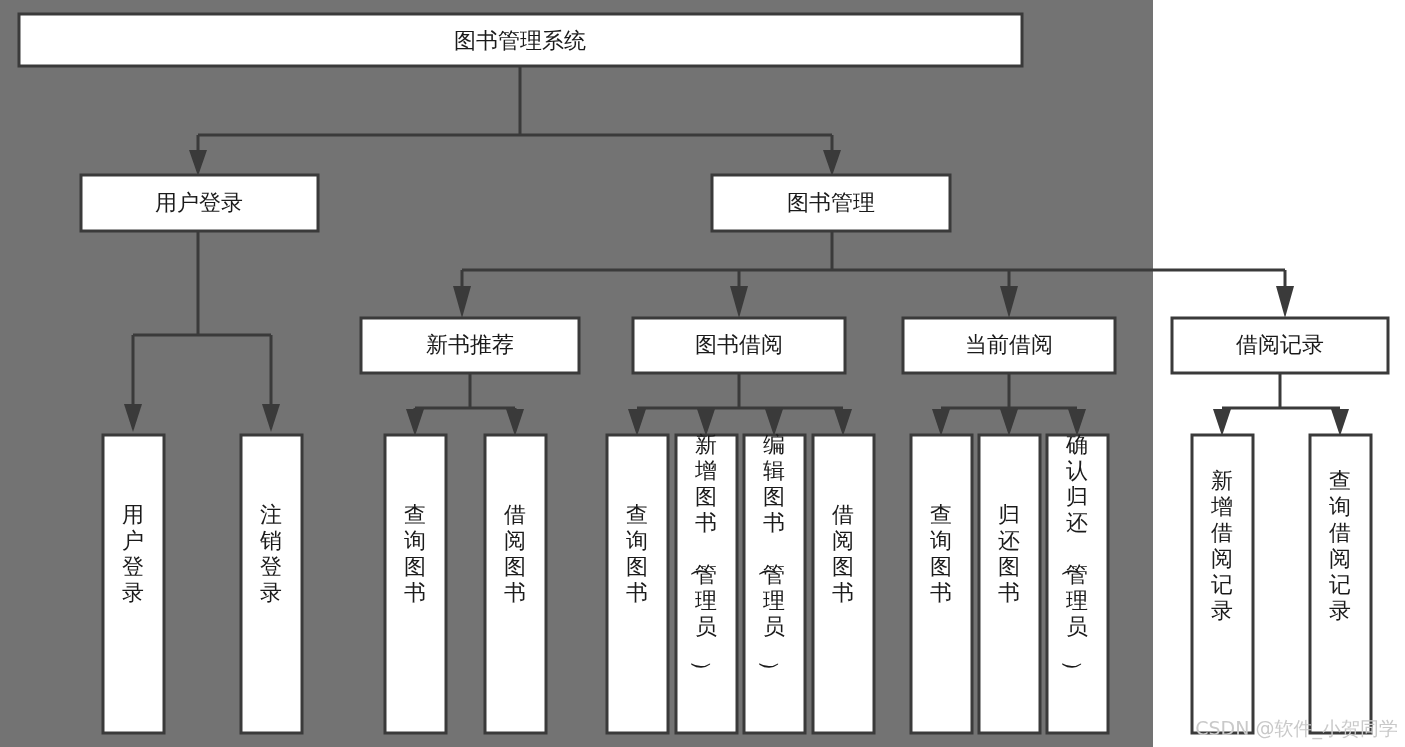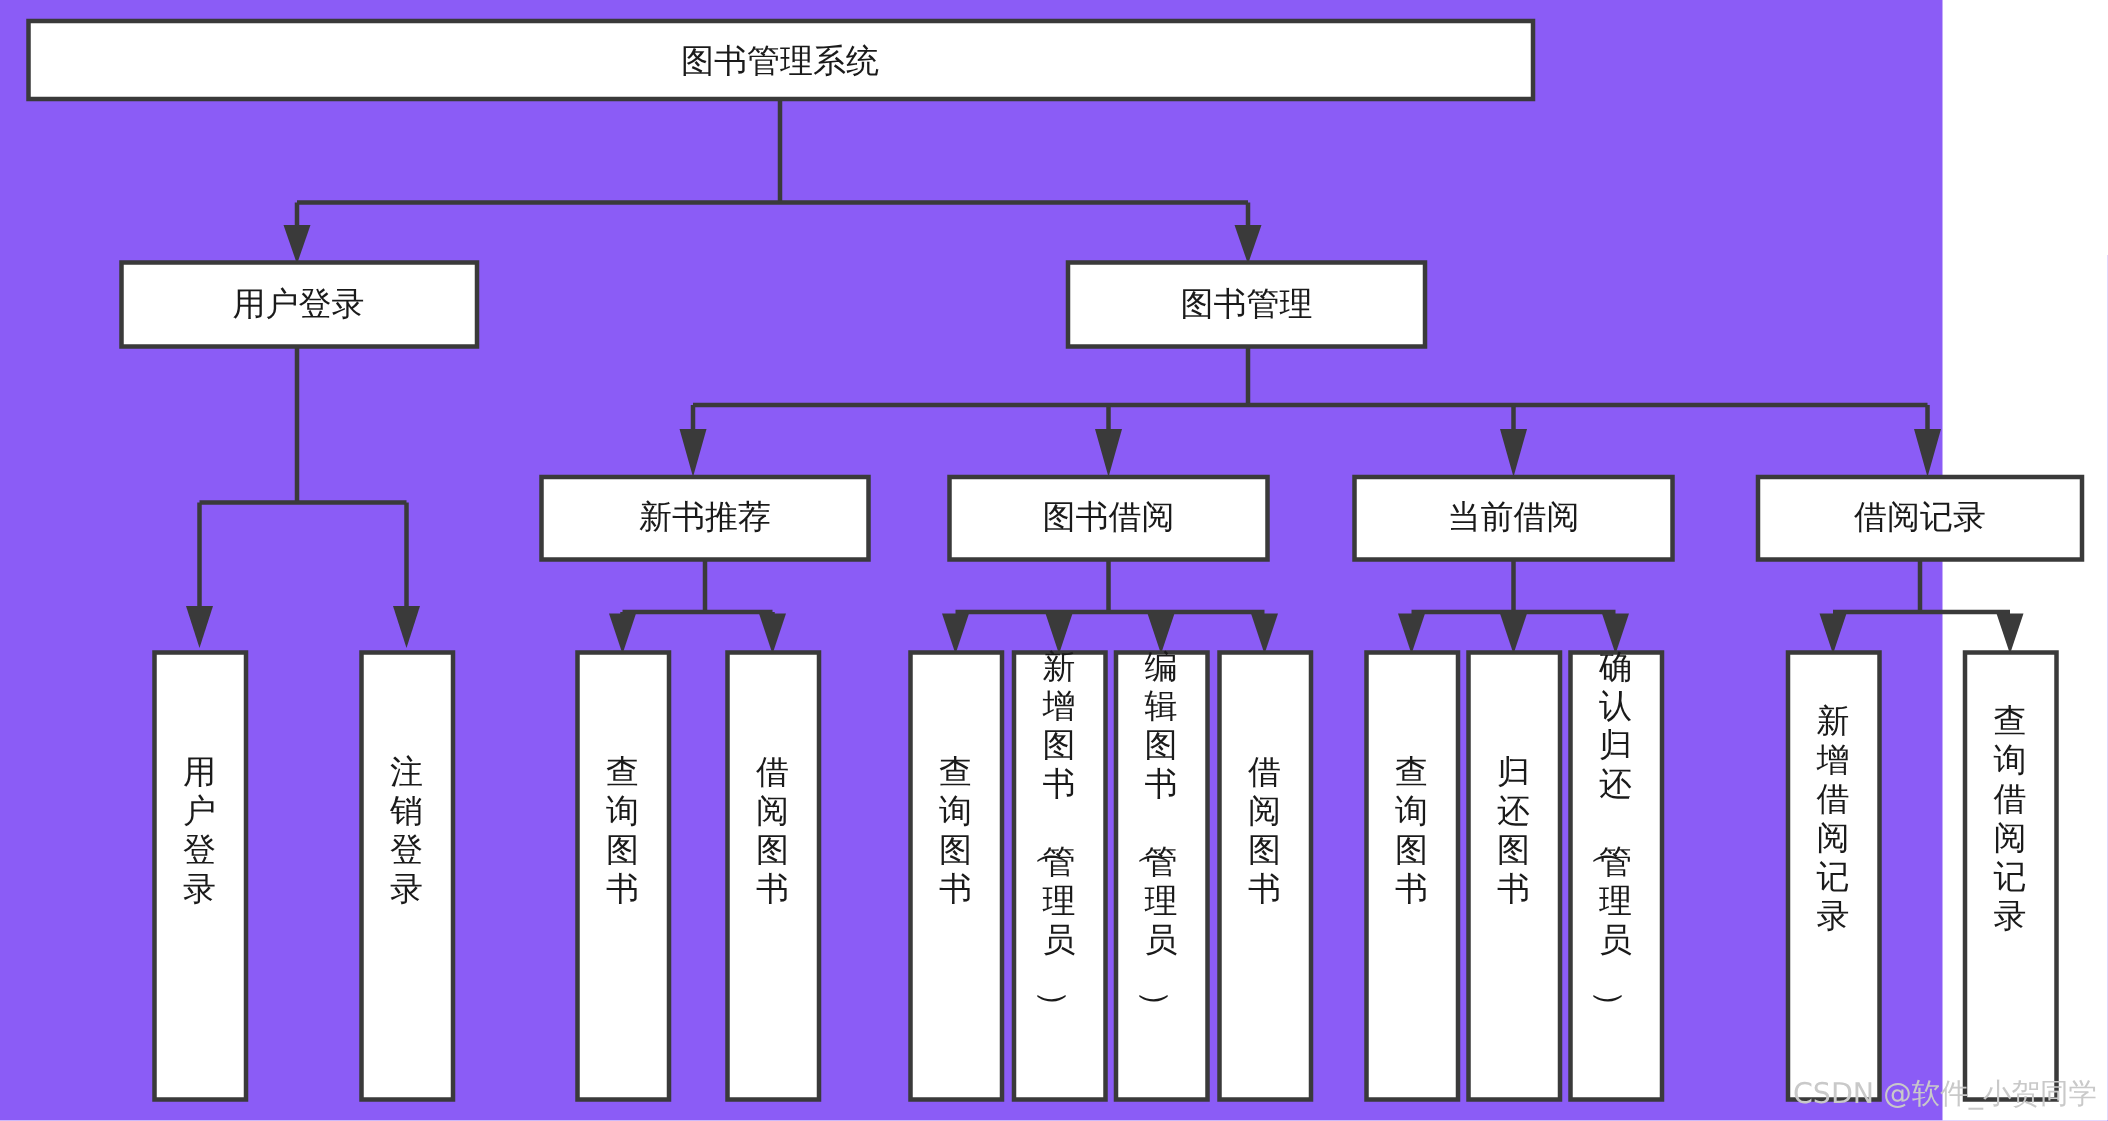--- a/index.html
+++ b/index.html
@@ -9,23 +9,23 @@
     background: #ffffff;
   }
   body {
     width: 1405px;
     height: 747px;
     font-family: "DejaVu Sans", "Liberation Sans", sans-serif;
     overflow: hidden;
   }
   #diagram-root {
     position: relative;
-    width: 1295px;
+    width: 1153px;
     height: 747px;
-    background: #8b5cf6;
+    background: #737373;
   }
   svg.diagram-canvas {
     position: absolute;
     left: 0;
     top: 0;
     width: 1405px;
     height: 747px;
     display: block;
   }
   .node-box {

